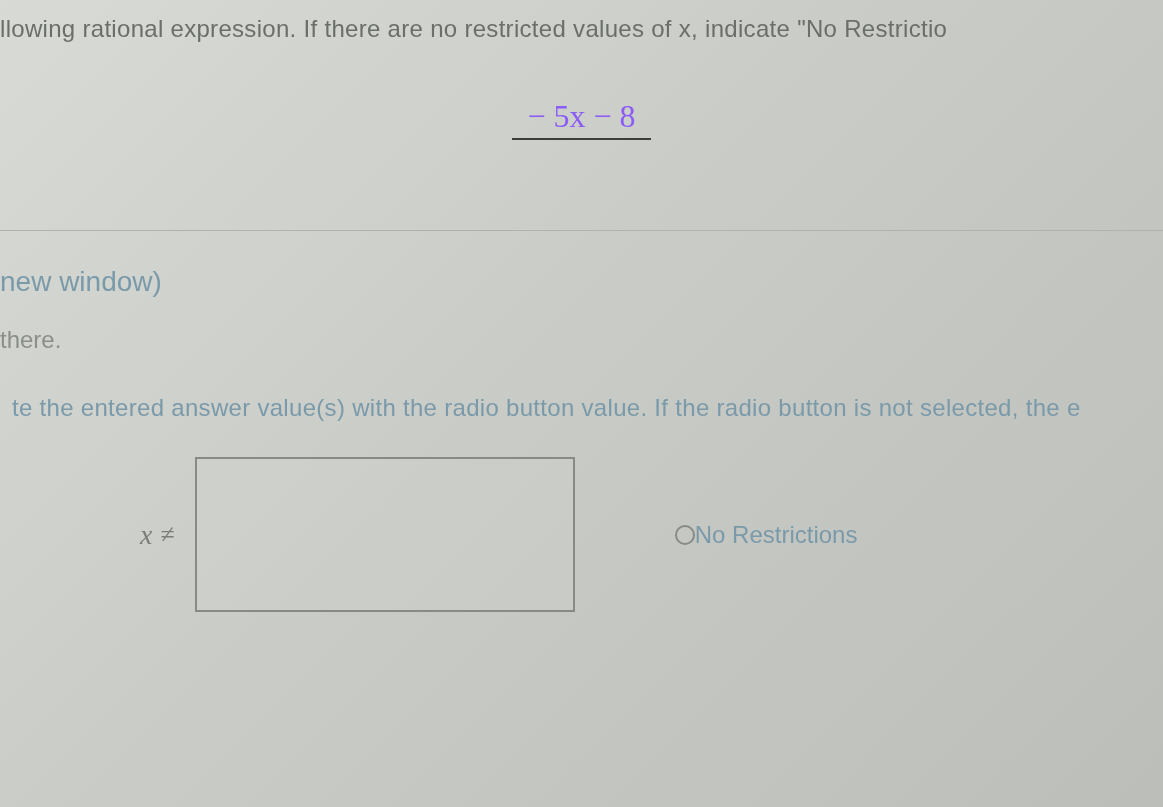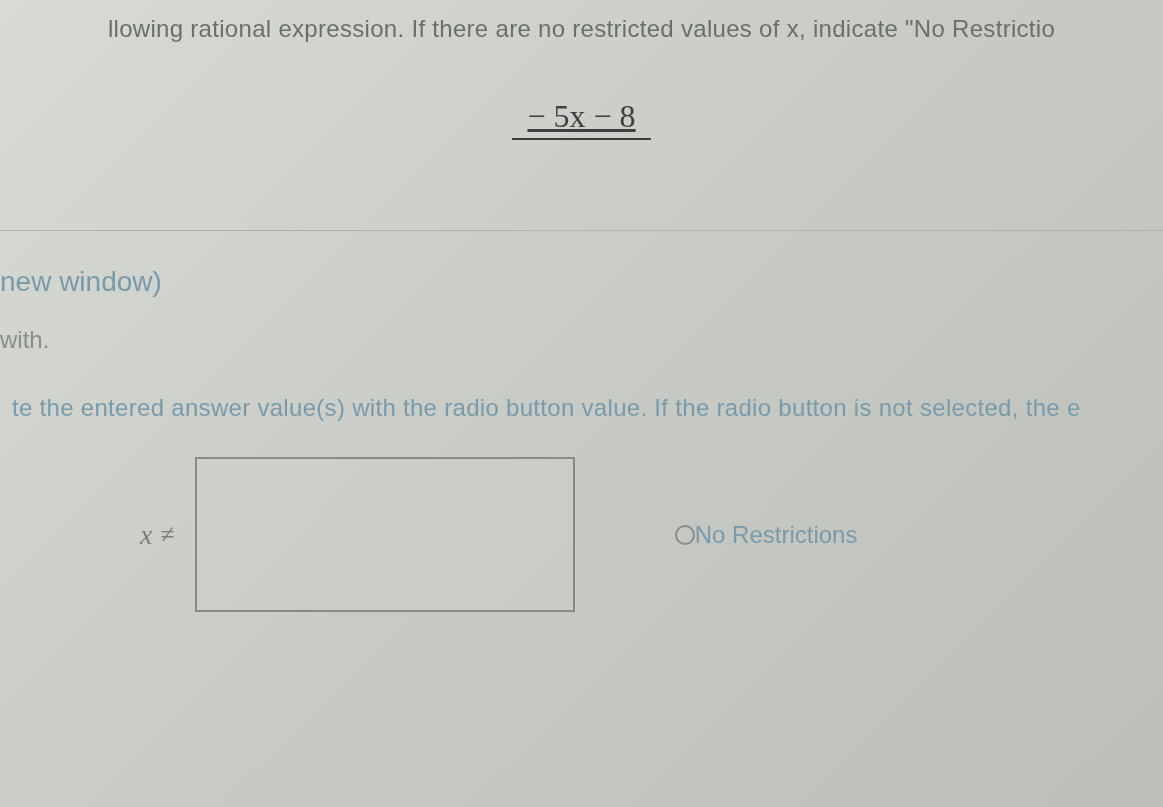--- a/index.html
+++ b/index.html
@@ -17,33 +17,31 @@
       position: relative;
     }
     .question-section {
       padding: 15px 0 0 0;
     }
     .question-text {
       font-size: 24px;
       color: #6a6f6a;
       padding-left: 0;
       letter-spacing: 0.3px;
-      text-align: center;
     }
     .expression-container {
       text-align: center;
       margin: 55px 0 90px 0;
     }
     .fraction {
       display: inline-block;
       text-align: center;
       font-family: 'Times New Roman', serif;
       font-size: 32px;
-      color: #404040;
-      text-decoration: underline;
+      color: #8b5cf6;
     }
     .numerator {
       display: block;
       padding: 0 15px 3px 15px;
       border-bottom: 2px solid #3a3f3a;
       font-size: 32px;
     }
     .denominator {
       display: block;
       padding: 3px 15px 0 15px;
@@ -135,21 +133,21 @@
     <div class="fraction">
       <span class="numerator">− 5x − 8</span>
     </div>
   </div>
 </div>
 
 <div class="divider"></div>
 
 <div class="answer-section">
   <div class="link-text">new window)</div>
-  <div class="hint-text">with.</div>
+  <div class="hint-text">there.</div>
   <div class="instruction-text">te the entered answer value(s) with the radio button value. If the radio button is not selected, the e</div>
 
   <div class="input-row">
     <div class="x-label">
       <span>x</span>
       <span class="neq">≠</span>
     </div>
     <input type="text" class="answer-input" value="" style="">
 
     <div class="radio-container">

